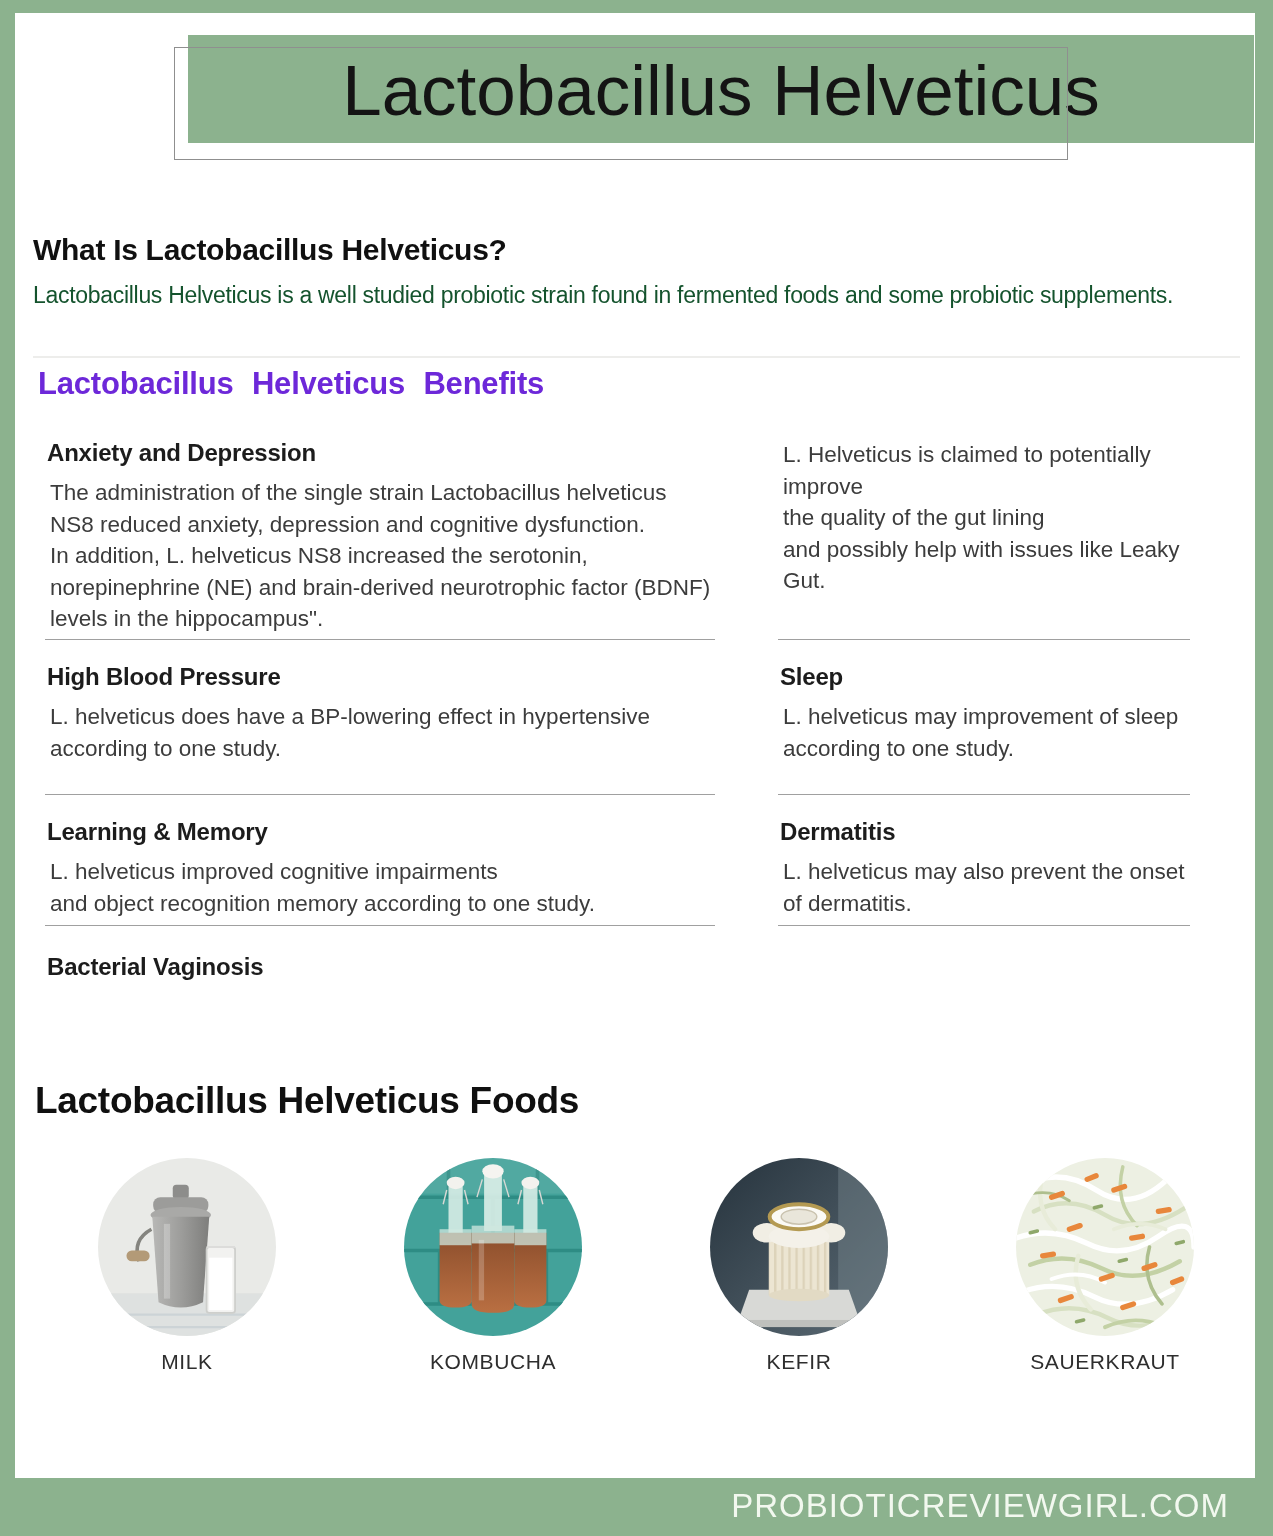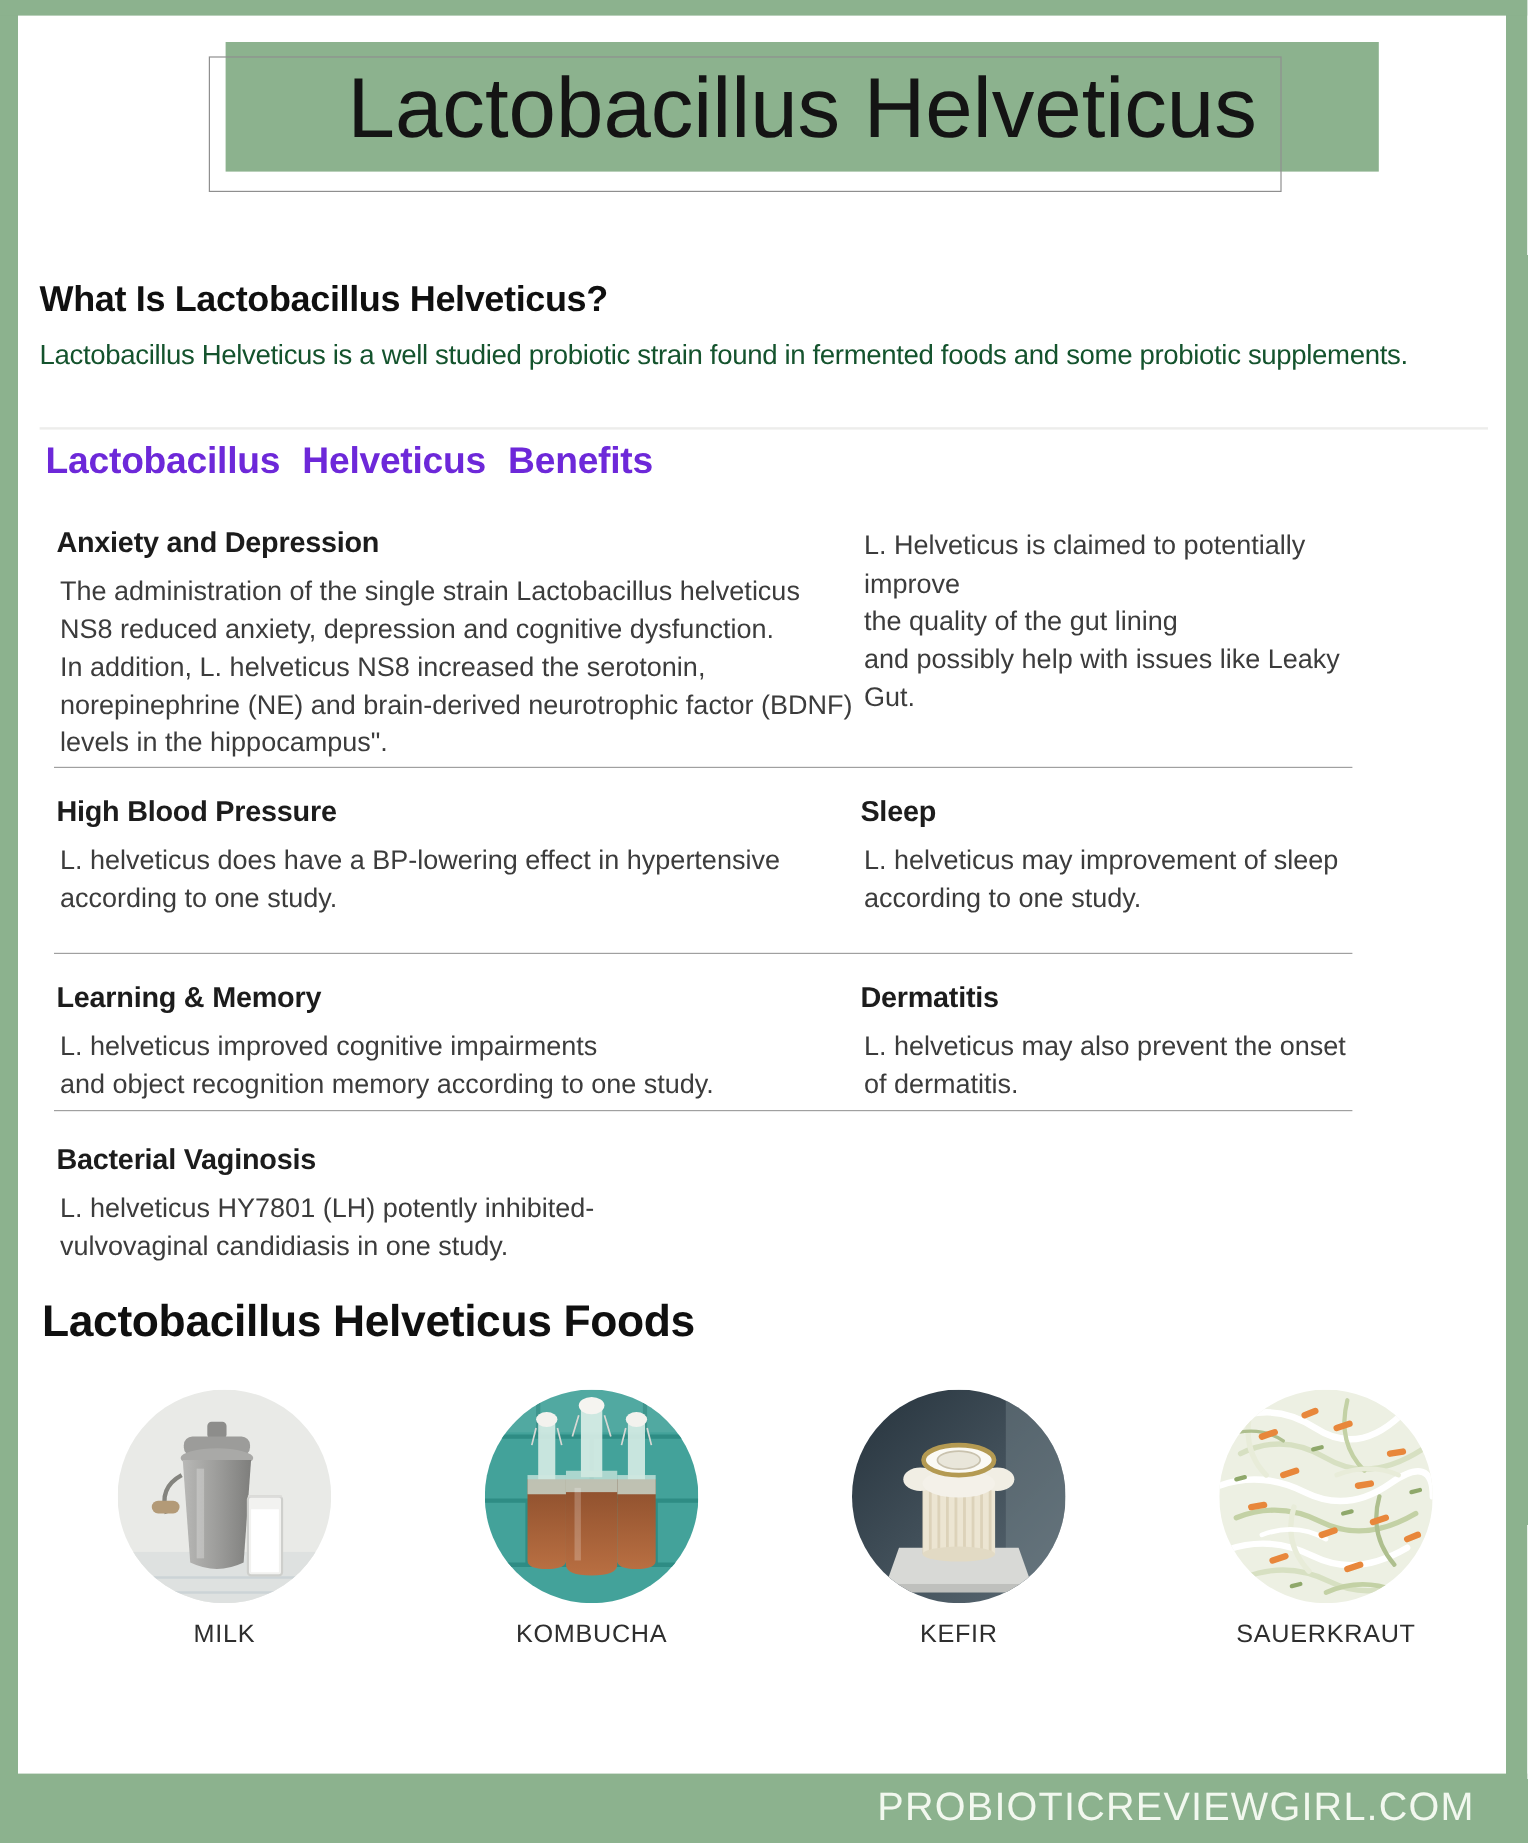--- a/index.html
+++ b/index.html
@@ -16,21 +16,21 @@
   .frame-left   { position: absolute; top: 0; left: 0; width: 15px; height: 1536px; background: #8CB28E; }
   .frame-right  { position: absolute; top: 0; right: 0; width: 18px; height: 1536px; background: #8CB28E; }
   .footer-bar   { position: absolute; left: 0; bottom: 0; width: 1273px; height: 58px; background: #8CB28E; }
   .footer-bar span {
     display: block; text-align: right; padding-right: 44px;
     line-height: 56px; font-size: 33px; letter-spacing: 1px;
     color: #F2F8EF;
   }
   
   .title-band {
-    position: absolute; left: 188px; top: 35px; width: 961px; height: 108px;
+    position: absolute; left: 188px; top: 35px; width: 1066px; height: 108px;
     background: #8CB28E;
   }
   .title-outline {
     position: absolute; left: 174px; top: 47px; width: 892px; height: 111px;
     border: 1px solid #8f8f8f; background: transparent; z-index: 2;
     pointer-events: none;
   }
   .title-band h1 {
     margin: 0; text-align: center; line-height: 112px;
     font-size: 71px; font-weight: 400; letter-spacing: 0px; color: #141414;
@@ -52,20 +52,21 @@
   
   .benefits-heading {
     position: absolute; left: 38px; top: 366px; margin: 0;
     font-size: 31px; font-weight: 700; color: #6d28d9; word-spacing: 10px; letter-spacing: -0.2px;
   }
   .benefits-grid {
     position: absolute; left: 45px; top: 425px; width: 1145px;
     display: grid;
     grid-template-columns: 670px 412px;
     grid-template-rows: 215px 155px 131px auto;
+    column-gap: 63px;
   }
   .benefit { box-sizing: border-box; padding-top: 14px; }
   .benefit.r2, .benefit.r3 { padding-top: 23px; }
   .benefit.r4 { padding-top: 27px; }
   .benefit.hasline { border-bottom: 1px solid #a0a0a0; }
   .benefit h3 {
     margin: 0 0 10px 2px; font-size: 24px; font-weight: 700; color: #1c1c1c; letter-spacing: -0.2px;
   }
   .benefit p {
     margin: 0 0 0 5px; font-size: 22.5px; line-height: 31.5px; color: #3c3c3c;
@@ -143,22 +144,20 @@
 and object recognition memory according to one study.</p>
     </div>
     <div class="benefit r3 hasline">
       <h3>Dermatitis</h3>
       <p>L. helveticus may also prevent the onset
 of dermatitis.</p>
     </div>
 
     <div class="benefit r4">
       <h3>Bacterial Vaginosis</h3>
-      <p>L. helveticus HY7801 (LH) potently inhibited-
-vulvovaginal candidiasis in one study.</p>
     </div>
     <div class="benefit r4"></div>
   </div>
 
   <h2 class="foods-heading">Lactobacillus Helveticus Foods</h2>
 
   <div class="foods-row">
 
     <div class="food-item">
       <div class="food-photo">

